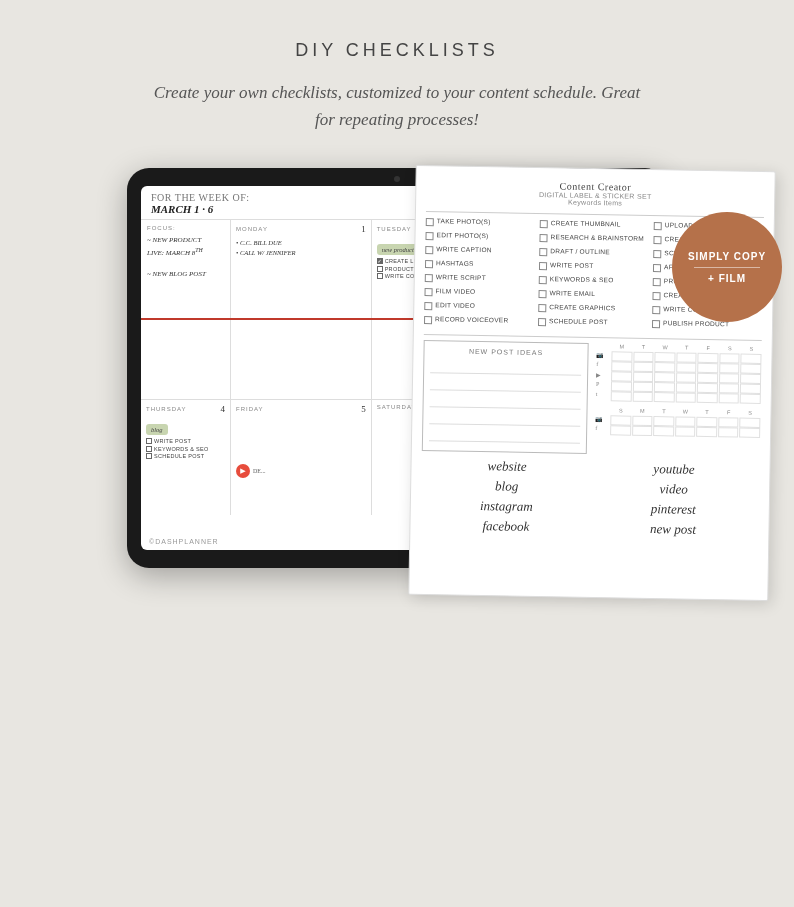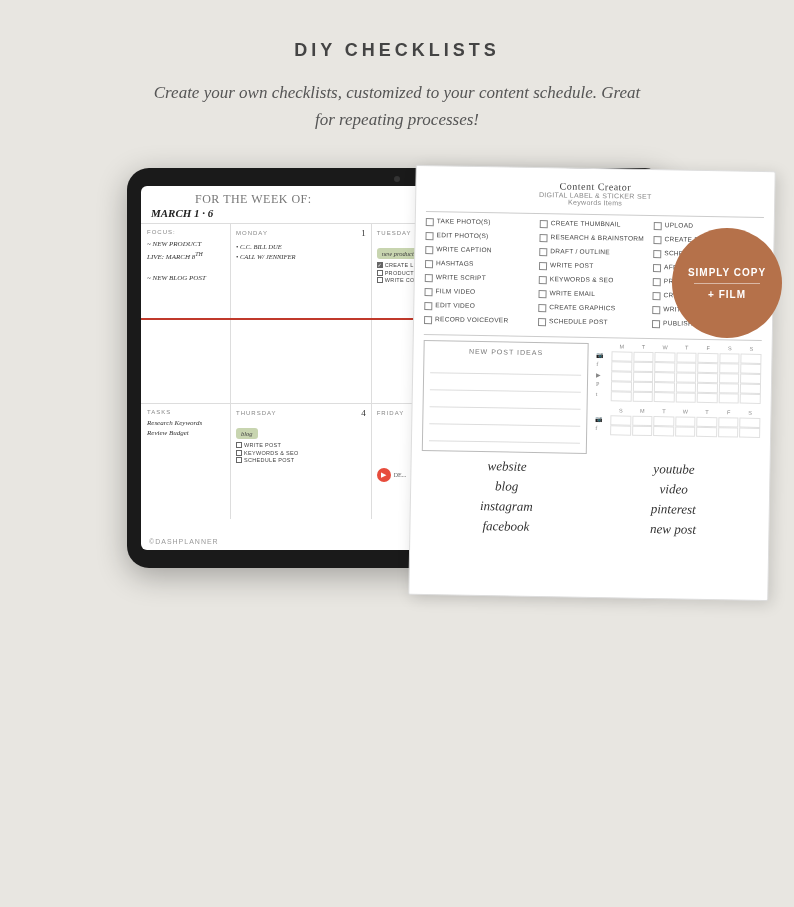--- a/index.html
+++ b/index.html
@@ -12,21 +12,21 @@
       flex-direction: column;
       align-items: center;
       padding: 40px 20px 40px;
     }
 
     .page-title {
       font-family: Arial, sans-serif;
       font-size: 18px;
       letter-spacing: 4px;
       color: #444;
-      font-weight: 700;
+      font-weight: 400;
       margin-bottom: 18px;
       text-align: center;
     }
 
     .subtitle {
       font-style: italic;
       font-size: 17px;
       color: #555;
       text-align: center;
       line-height: 1.6;
@@ -78,24 +78,23 @@
     
     .planner-header {
       display: flex;
       justify-content: space-between;
       align-items: center;
       padding: 6px 10px 4px;
       border-bottom: 1px solid #ddd;
     }
 
     .week-label {
-      font-size: 12px;
+      font-size: 10px;
       color: #777;
       letter-spacing: 0.5px;
-      margin-left: 44px;
     }
 
     .week-dates {
       font-size: 11px;
       font-weight: bold;
       color: #222;
       font-style: italic;
       font-family: 'Georgia', serif;
     }
 
@@ -398,21 +397,21 @@
       font-style: italic;
       color: #333;
       font-family: 'Georgia', serif;
       text-align: center;
     }
 
     
     .callout-bubble {
       position: absolute;
       right: -10px;
-      top: 60px;
+      top: 44px;
       width: 110px;
       height: 110px;
       background: #b5714a;
       border-radius: 50%;
       display: flex;
       flex-direction: column;
       align-items: center;
       justify-content: center;
       z-index: 5;
       color: #fff;
@@ -529,25 +528,20 @@
           </div>
           <div class="task-item" style="margin-top: 50px;">
             <div class="checkbox-sm checkbox-checked">✓</div>
             <span>CREATE PIN(S)</span>
           </div>
         </div>
       </div>
 
       <div class="planner-bottom-grid">
 
-        <div class="tasks-col">
-          <div class="tasks-label">TASKS</div>
-          <div class="task-line">Research Keywords</div>
-          <div class="task-line">Review Budget</div>
-        </div>
 
         <div class="day-col">
           <div class="day-header">
             <span class="day-name">THURSDAY</span>
             <span class="day-num">4</span>
           </div>
           <div class="event-tag">blog</div>
           <div class="task-item">
             <div class="checkbox-sm"></div>
             <span>WRITE POST</span>

